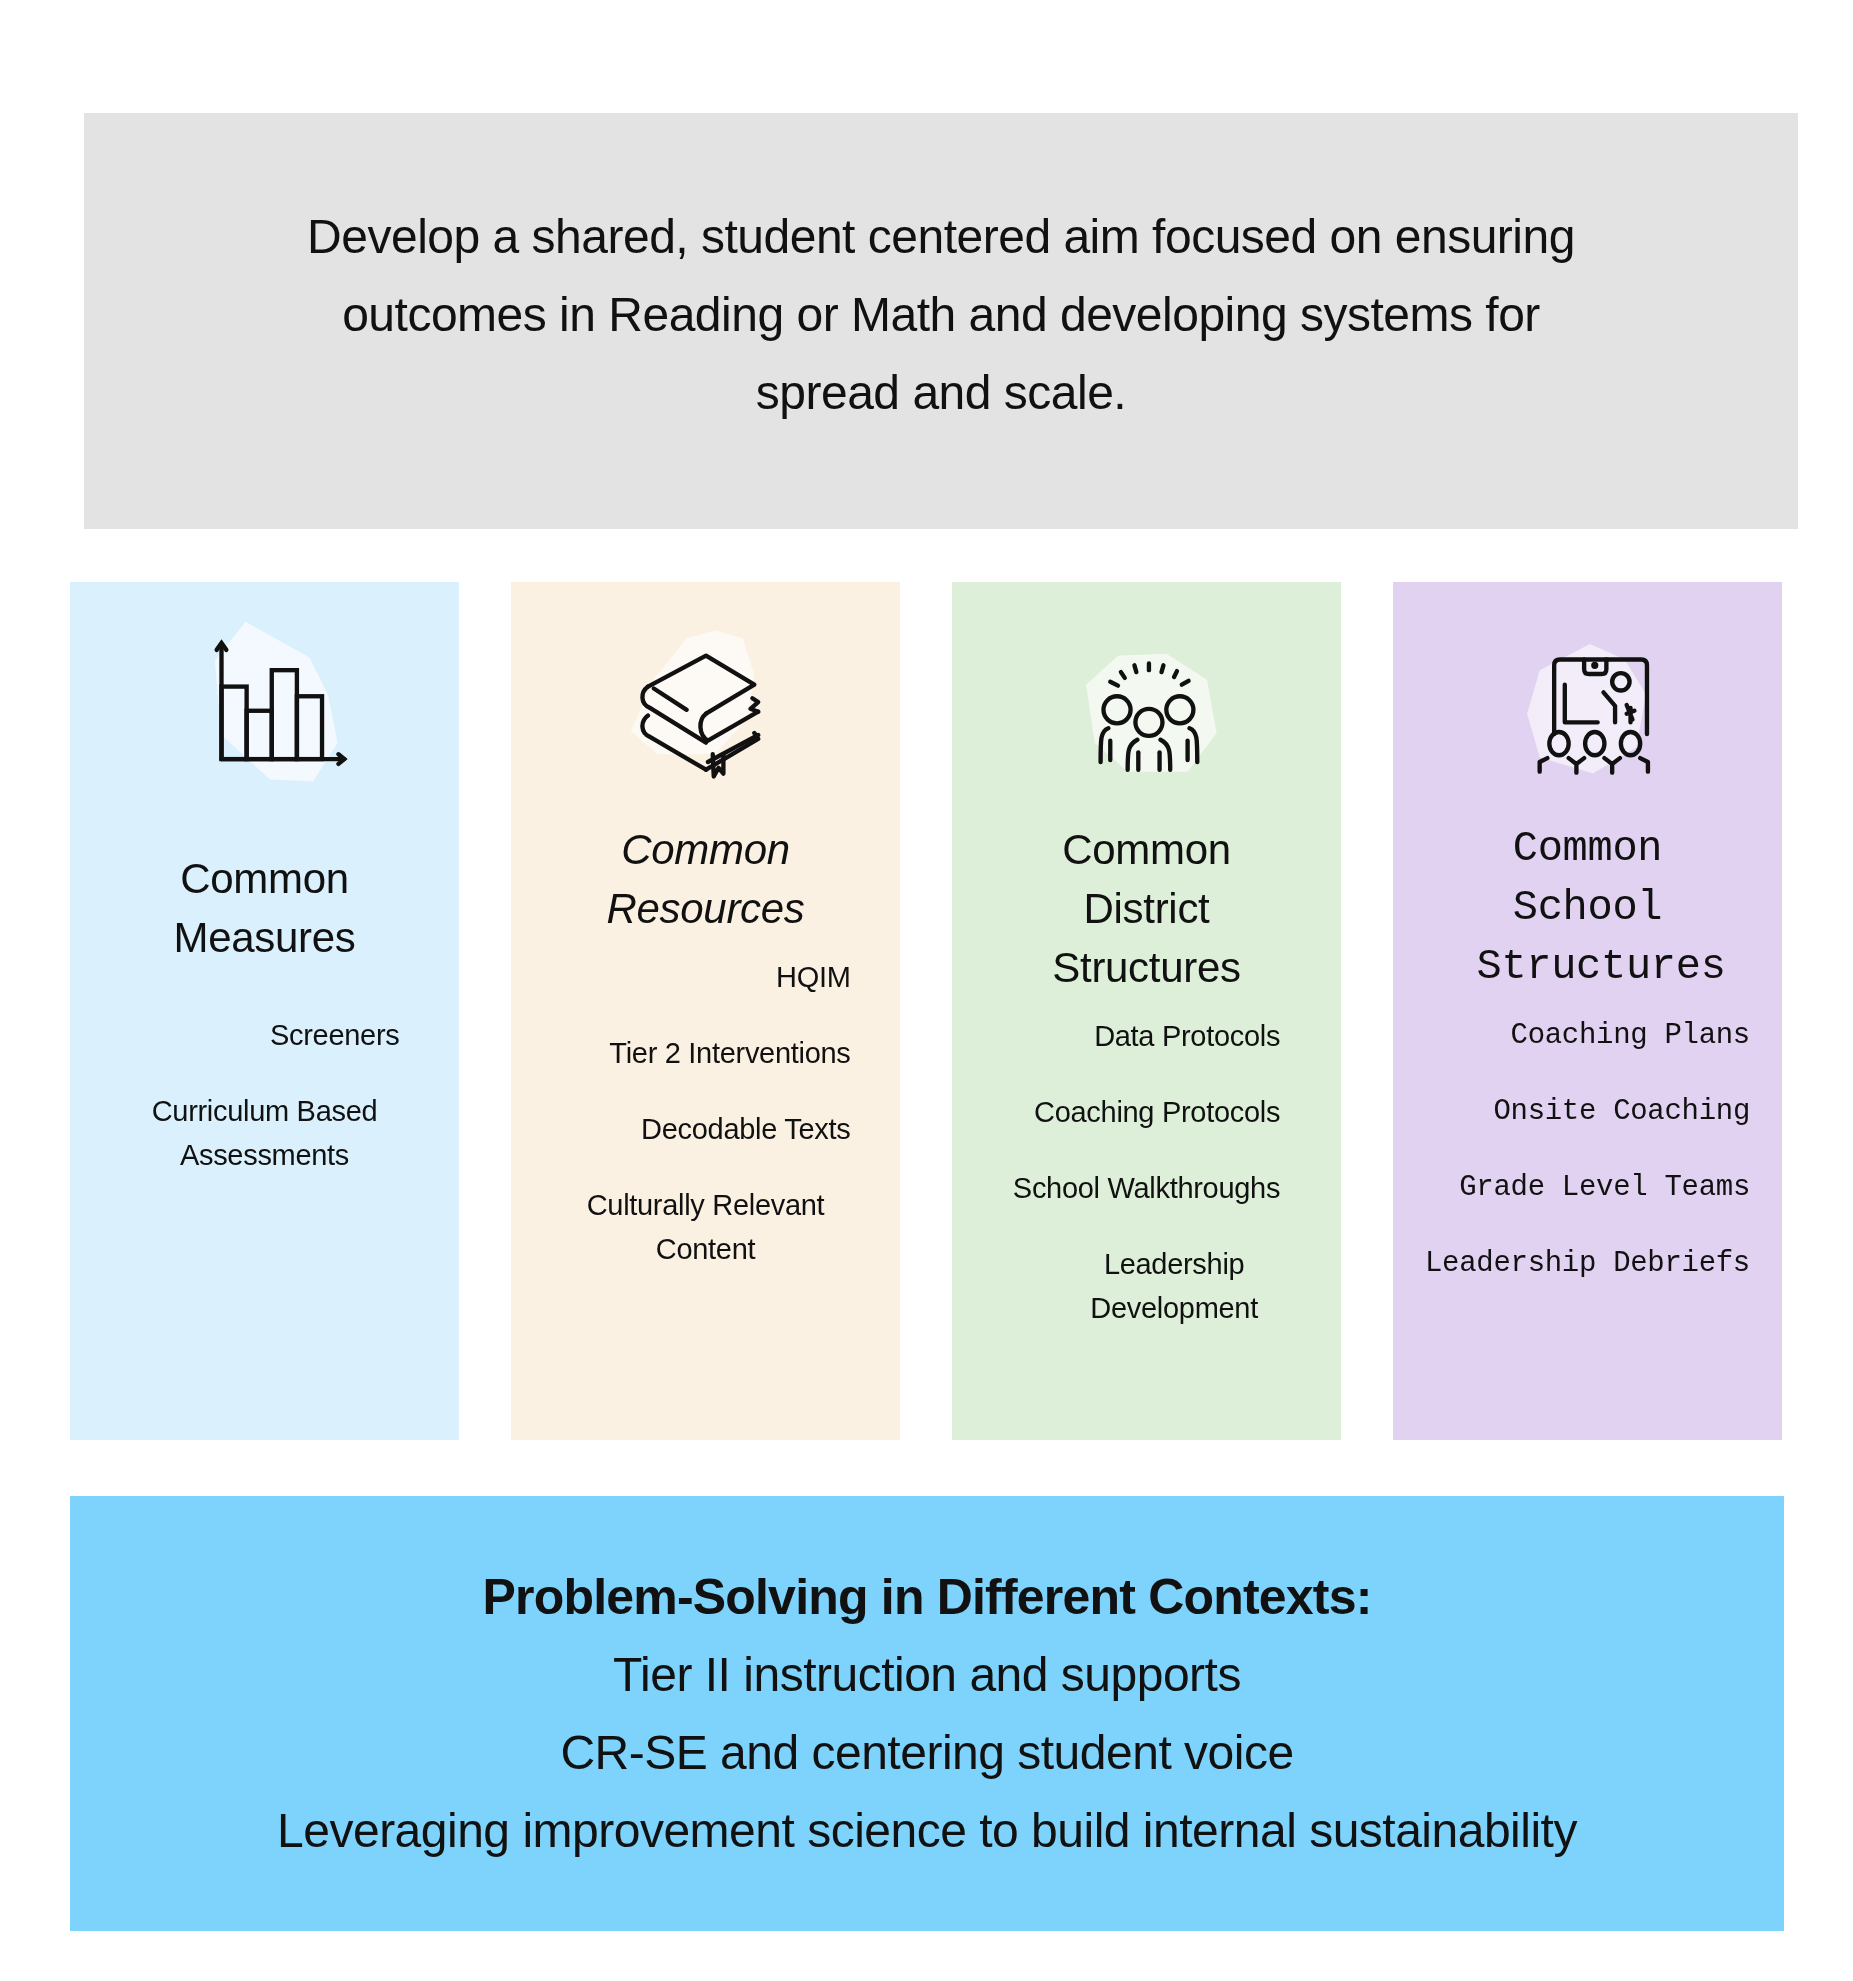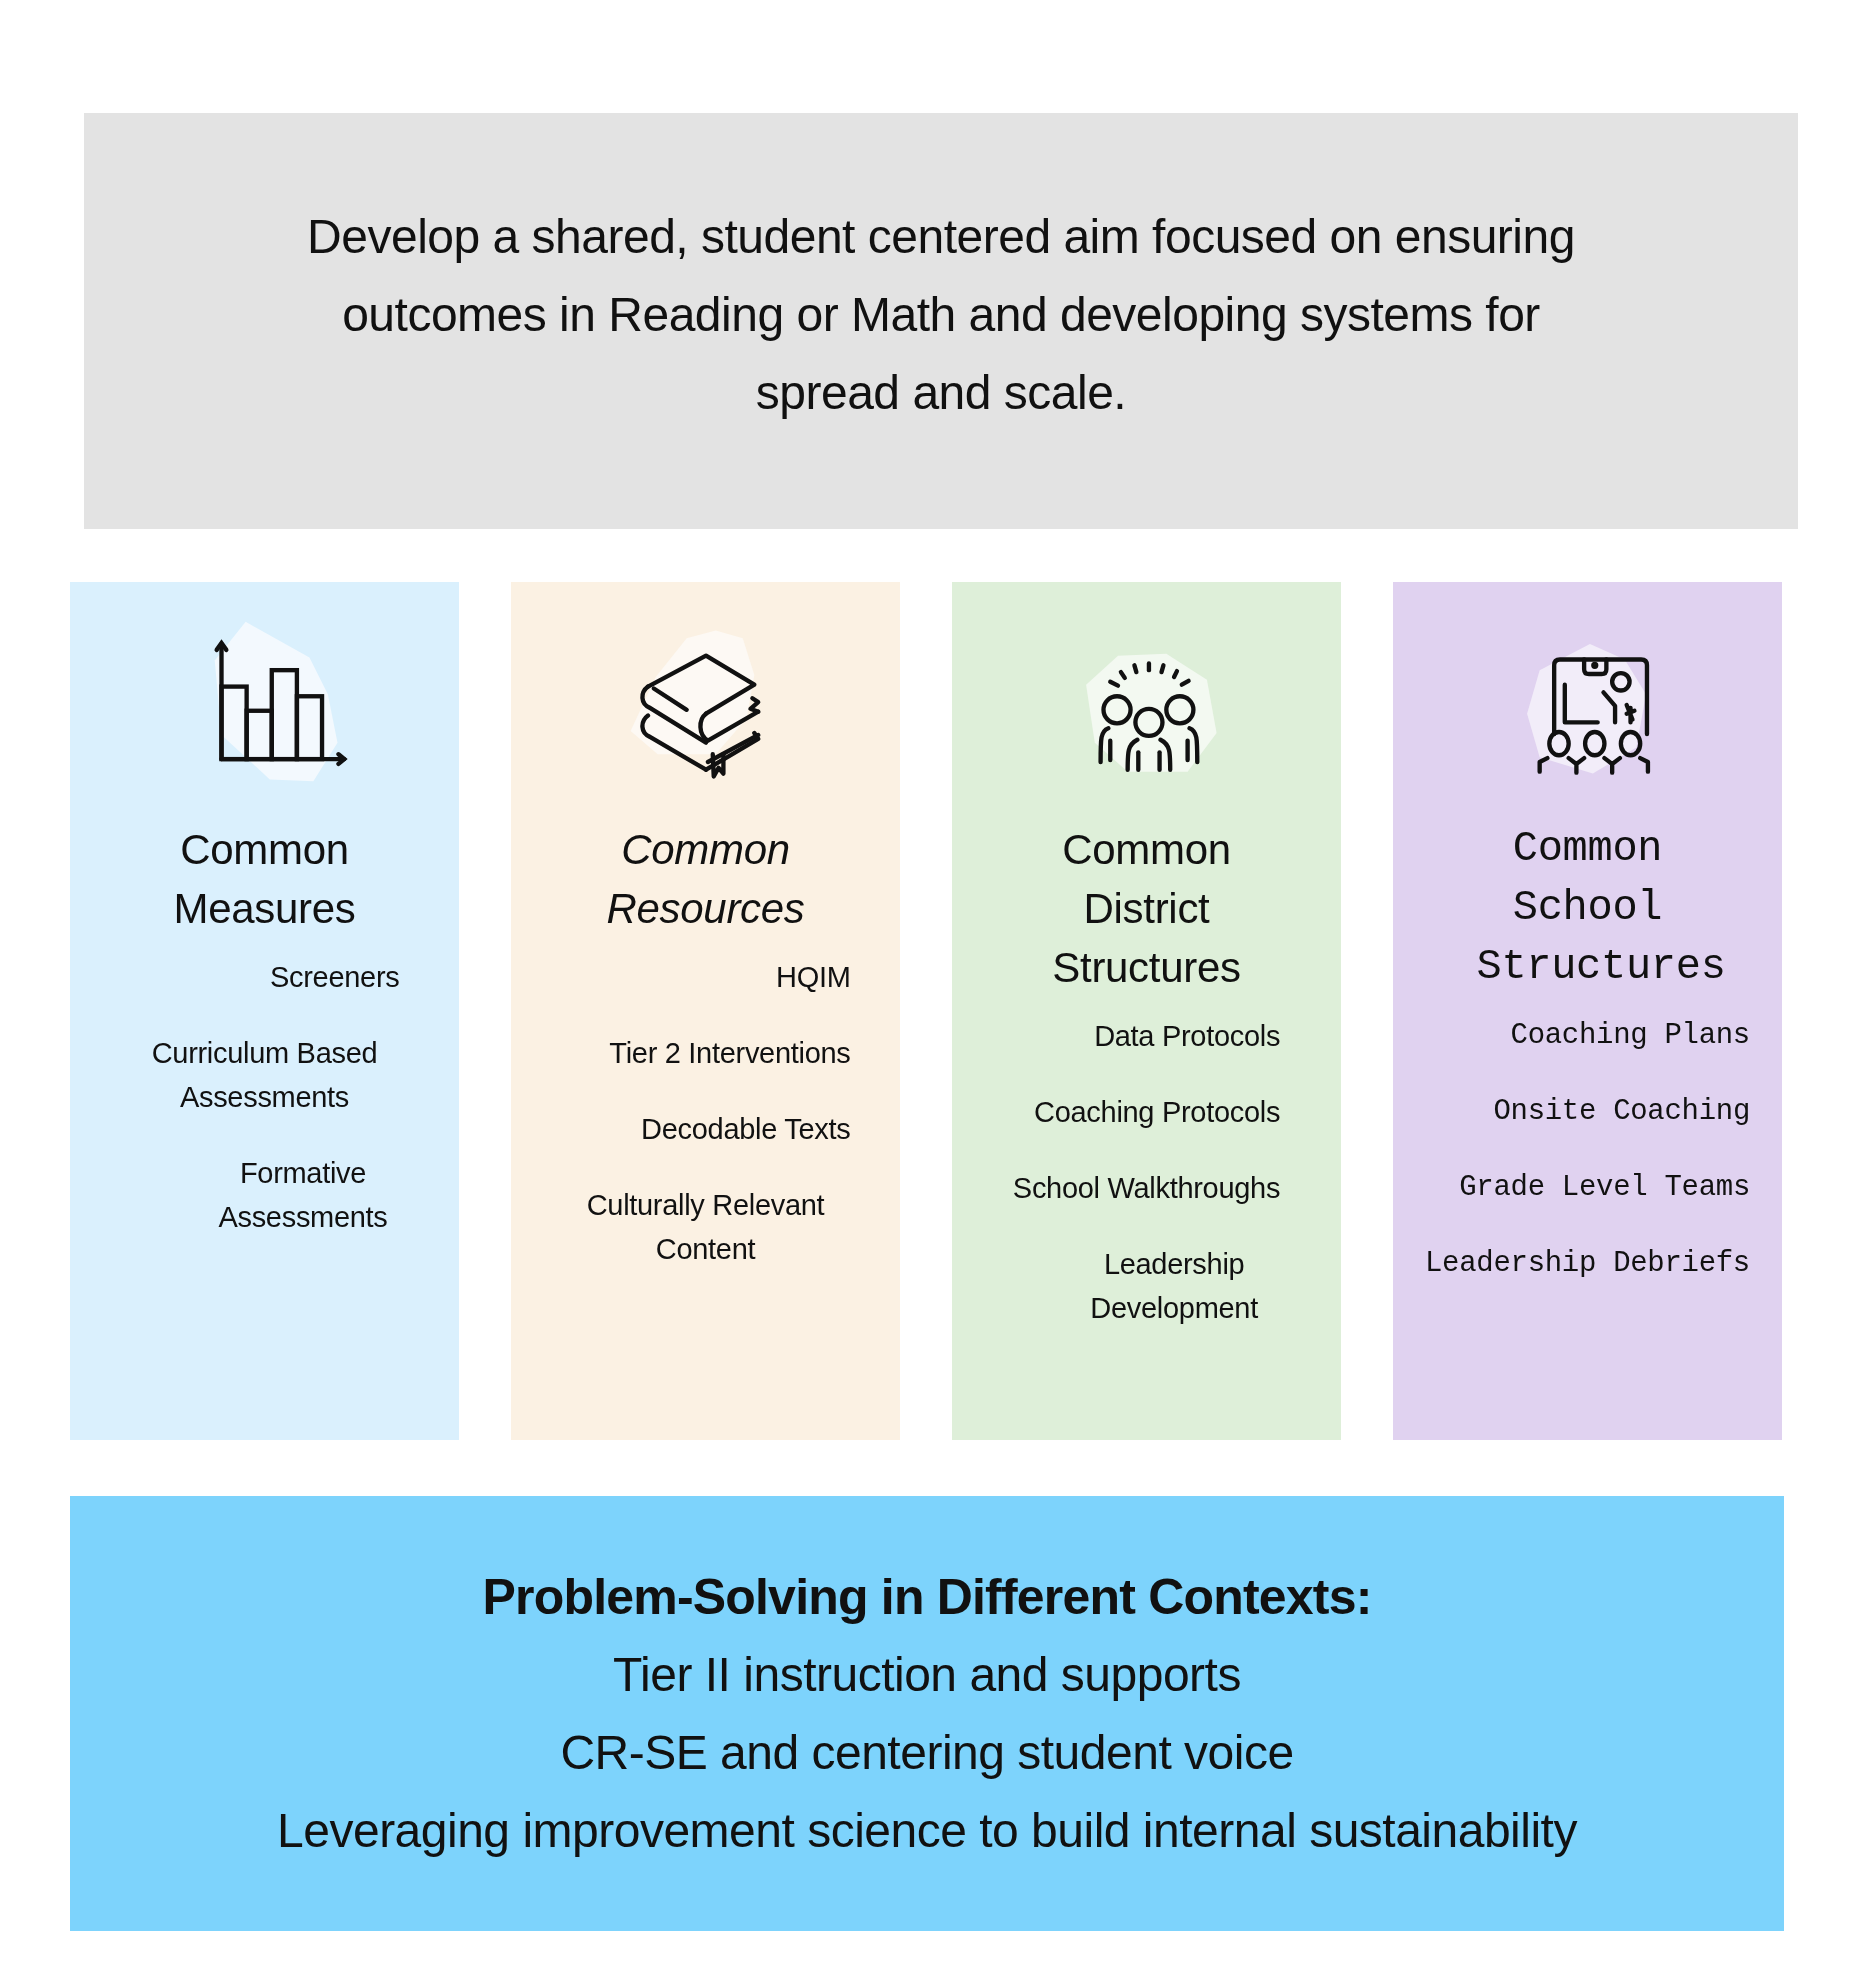--- a/index.html
+++ b/index.html
@@ -43,41 +43,40 @@
     }
     .bottom-line { font-size: 48px; line-height: 78px; letter-spacing: -0.5px; }
   </style>
 </head>
 <body>
 
 <div class="aim-box">
   <div class="aim-text">Develop a shared, student centered aim focused on ensuring outcomes in Reading or Math and developing systems for spread and scale.</div>
 </div>
 
-<div class="card" style="left:70px; background:#daf0fd;">
+<div class="card" style="left:70px; background:#daf0fd;gap:29px;">
   <div class="icon-wrap">
     <svg viewBox="0 0 180 180">
       <polygon points="70,5 136,42 155,80 165,130 140,170 95,168 45,122 38,45" fill="#f3f9fe"></polygon>
       <g fill="none" stroke="#111" stroke-width="4.5" stroke-linejoin="miter" stroke-linecap="round">
         <line x1="45" y1="28" x2="45" y2="147"></line>
         <polyline points="40,34 45,27 50,34"></polyline>
         <line x1="45" y1="147" x2="172" y2="147"></line>
         <polyline points="166,142 172,147 166,152"></polyline>
         <rect x="45" y="72" width="26" height="75"></rect>
         <rect x="71" y="97" width="26" height="50"></rect>
         <rect x="97" y="55" width="26" height="92"></rect>
         <rect x="123" y="82" width="26" height="65"></rect>
       </g>
     </svg>
   </div>
   <div class="card-title" style="width:212px;">Common Measures</div>
   <div class="card-items">
     <div class="card-item">Screeners</div>
     <div class="card-item" style="width:270px;">Curriculum Based Assessments</div>
-    <div class="card-item" style="width:193px;">Formative Assessments</div>
   </div>
 </div>
 
 <div class="card" style="left:511px; background:#fbf1e3;">
   <div class="icon-wrap">
     <svg viewBox="0 0 180 180">
       <polygon points="100,14 128,22 140,60 132,105 100,142 40,142 12,118 38,62 70,22" fill="#fdf9f4"></polygon>
       <g fill="none" stroke="#111" stroke-width="4.5" stroke-linecap="round" stroke-linejoin="round">
 
         <path d="M30,72 L90,40 L140,70 L90,100"></path>

